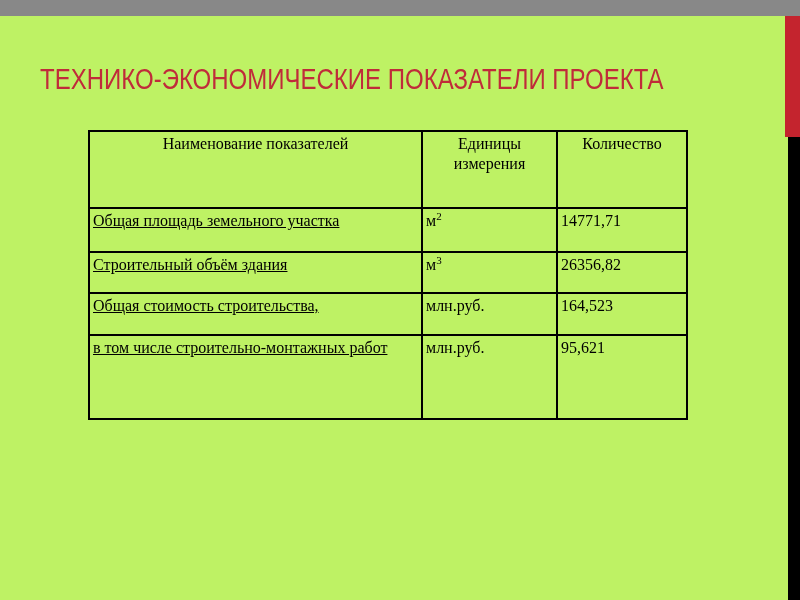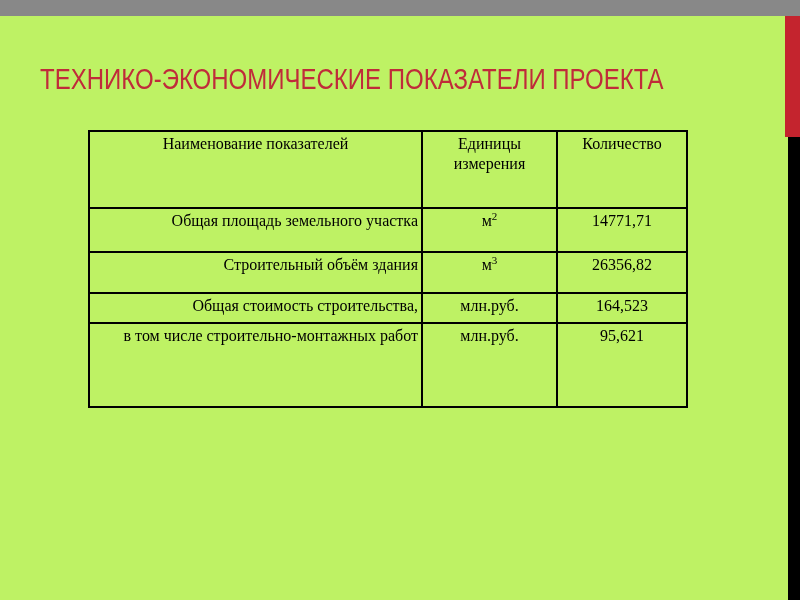--- a/index.html
+++ b/index.html
@@ -31,29 +31,29 @@
   }
   table.indicators th, table.indicators td {
     border:2px solid #000;
     vertical-align:top;
     padding:2px 3px 1px 3px;
     font-weight:normal;
   }
   table.indicators th { text-align:center; }
   th.col-name-h { padding-right:50px; }
   .units-head-wrap { display:inline-block; max-width:86px; }
-  td.cell-name { text-align:right; padding-left:2px; }
-  td.cell-unit, td.cell-value { text-align:center; }
+  td.cell-name { text-align:left; padding-left:2px;text-decoration:underline; }
+  td.cell-unit, td.cell-value { }
   sup { font-size:11px; line-height:0; }
   
   tr.r-head { height:77px; }
   tr.r1 { height:44px; }
   tr.r2 { height:41px; }
   tr.r3 { height:41px; }
-  tr.r4 { height:30px; }
+  tr.r4 { height:42px; }
   tr.r5 { height:84px;padding-left:8px; }
   tr.r6 { height:45px; }
 </style>
 </head>
 <body>
 
 <div class="slide" style="--title-red: #c02b3a; --accent-red: #c4242e; --accent-black: #000000;">
 
   <div class="slide-title">ТЕХНИКО-ЭКОНОМИЧЕСКИЕ ПОКАЗАТЕЛИ ПРОЕКТА</div>
 

